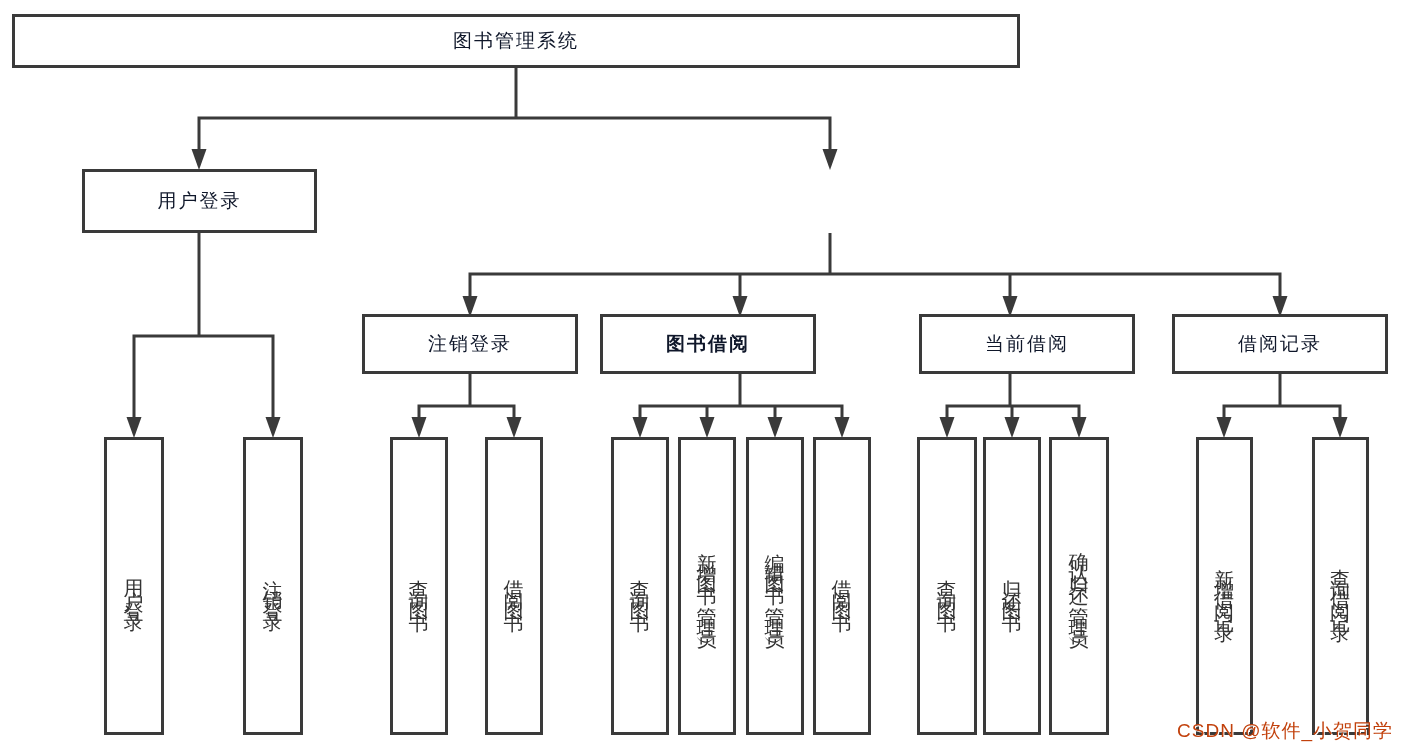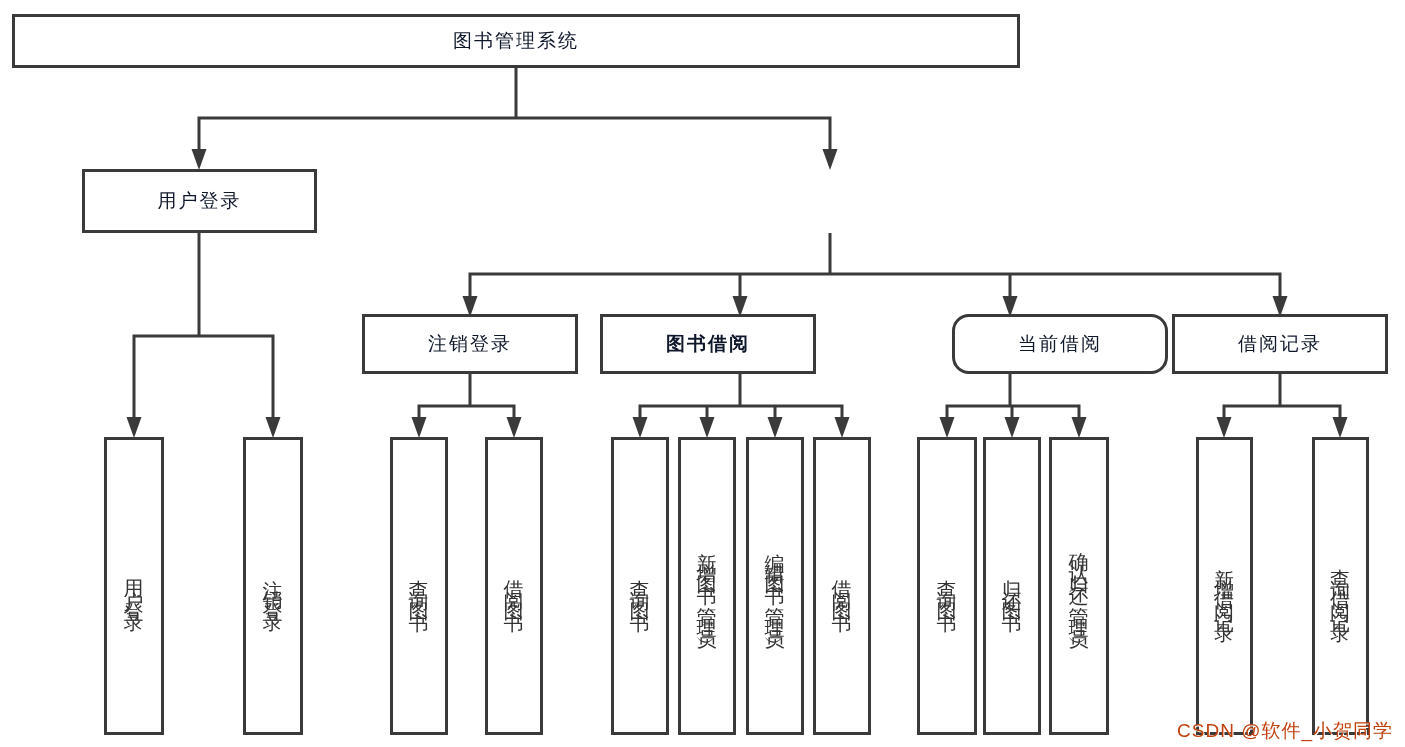--- a/index.html
+++ b/index.html
@@ -116,21 +116,21 @@
   <div class="node lvl2" style="left:82px;">
     <span class="hlabel">用户登录</span>
   </div>
 
   <div class="node lvl3" style="left:362px;">
     <span class="hlabel">注销登录</span>
   </div>
   <div class="node lvl3" style="left:600px;font-weight:bold;">
     <span class="hlabel">图书借阅</span>
   </div>
-  <div class="node lvl3" style="left:952px;border-radius:17px;">
+  <div class="node lvl3" style="left:919px;">
     <span class="hlabel">当前借阅</span>
   </div>
   <div class="node lvl3" style="left:1172px;align-items:center;">
     <span class="hlabel">借阅记录</span>
   </div>
 
   <div class="node leaf" style="left:104px;width:60px;">
     <span class="vlabel">用户登录</span>
   </div>
   <div class="node leaf" style="left:243px;width:60px;">

